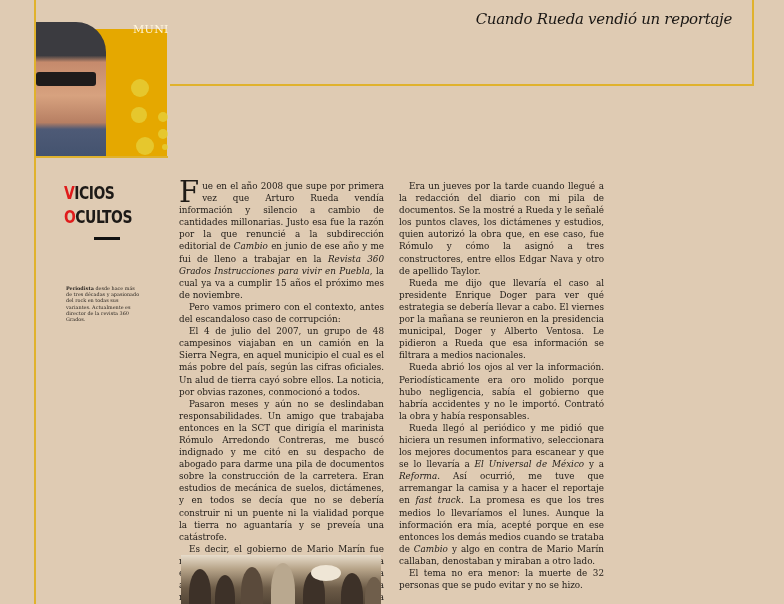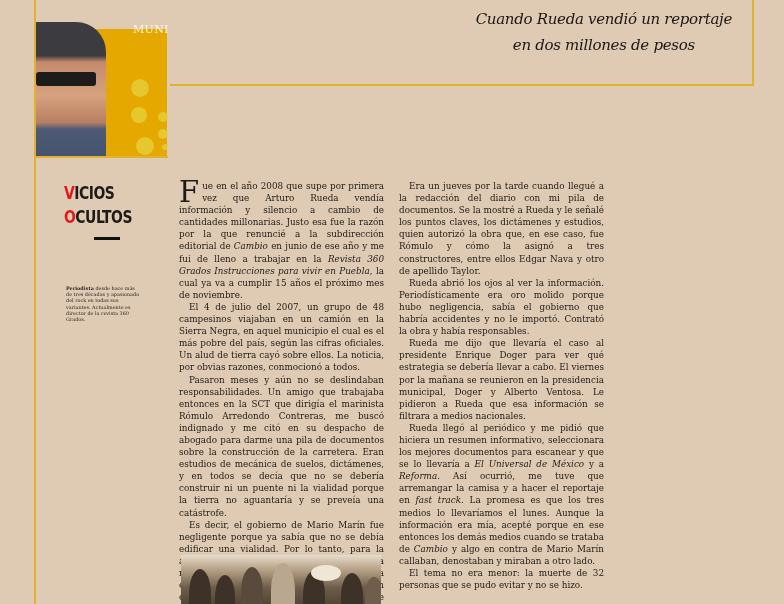--- a/index.html
+++ b/index.html
@@ -32,21 +32,20 @@
 </style>
 </head>
 <body>
 
 <div class="vline"></div>
 <div class="hline-left"></div>
 
 <div class="headline-box">
   <div class="headline">
     <div>Cuando Rueda vendió un reportaje</div>
-    <div>en dos millones de pesos</div>
   </div>
 </div>
 
 <div class="photo">
   <div class="gold-block"></div>
   <div class="gold-curve"></div>
   <div class="dot" style="left:95px;top:57px;width:18px;height:18px;"></div>
   <div class="dot" style="left:95px;top:85px;width:16px;height:16px;"></div>
   <div class="dot" style="left:122px;top:90px;width:10px;height:10px;"></div>
   <div class="dot" style="left:122px;top:107px;width:10px;height:10px;"></div>
@@ -64,37 +63,38 @@
 <div class="column-title">
   <div><span class="red">V</span><span>ICIOS</span></div>
   <div><span class="red">O</span><span>CULTOS</span></div>
 </div>
 <div class="title-rule"></div>
 
 <div class="bio"><b>Periodista</b><span> desde hace más de tres décadas y apasionado del rock en todas sus variantes. Actualmente es director de la revista 360 Grados.</span></div>
 
 <div class="col col1">
   <p class="first"><span class="dropcap">F</span><span>ue en el año 2008 que supe por primera vez que Arturo Rueda vendía información y silencio a cambio de cantidades millonarias. Justo esa fue la razón por la que renuncié a la subdirección editorial de </span><em>Cambio</em><span> en junio de ese año y me fui de lleno a trabajar en la </span><em>Revista 360 Grados Instrucciones para vivir en Puebla</em><span>, la cual ya va a cumplir 15 años el próximo mes de noviembre.</span></p>
+  <p>Pero vamos primero con el contexto, antes del escandaloso caso de corrupción:</p>
   <p>El 4 de julio del 2007, un grupo de 48 campesinos viajaban en un camión en la Sierra Negra, en aquel municipio el cual es el más pobre del país, según las cifras oficiales. Un alud de tierra cayó sobre ellos. La noticia, por obvias razones, conmocionó a todos.</p>
   <p>Pasaron meses y aún no se deslindaban responsabilidades. Un amigo que trabajaba entonces en la SCT que dirigía el marinista Rómulo Arredondo Contreras, me buscó indignado y me citó en su despacho de abogado para darme una pila de documentos sobre la construcción de la carretera. Eran estudios de mecánica de suelos, dictámenes, y en todos se decía que no se debería construir ni un puente ni la vialidad porque la tierra no aguantaría y se preveía una catástrofe.</p>
   <p>Es decir, el gobierno de Mario Marín fue negligente porque ya sabía que no se debía edificar una vialidad. Por lo tanto, para la administración estatal no fue una sorpresa la muerte de 32 campesinos. La obra se la encargaron al empresario Edgar Nava. En ese tiempo llevábamos publicando una serie de reportajes sobre su cercanía con Marín y con Javier García Ramírez, a la sazón el secretario de Obra Pública en ese gobierno.</p>
 
 </div>
 
 <div class="news-photo">
   <div class="np-fig" style="left:8px;top:14px;width:22px;height:50px;"></div>
   <div class="np-fig" style="left:34px;top:20px;width:20px;height:45px;"></div>
   <div class="np-fig" style="left:60px;top:12px;width:22px;height:50px;background:#5a4a3b;"></div>
   <div class="np-fig" style="left:90px;top:8px;width:24px;height:55px;background:#b9a88f;"></div>
   <div class="np-fig" style="left:122px;top:16px;width:22px;height:48px;"></div>
   <div class="np-hat" style="left:130px;top:10px;width:30px;height:16px;"></div>
   <div class="np-fig" style="left:160px;top:18px;width:22px;height:46px;"></div>
   <div class="np-fig" style="left:184px;top:22px;width:18px;height:40px;background:#6f5e4b;"></div>
 </div>
 
 <div class="col col2">
   <p>Era un jueves por la tarde cuando llegué a la redacción del diario con mi pila de documentos. Se la mostré a Rueda y le señalé los puntos claves, los dictámenes y estudios, quien autorizó la obra que, en ese caso, fue Rómulo y cómo la asignó a tres constructores, entre ellos Edgar Nava y otro de apellido Taylor.</p>
+  <p>Rueda me dijo que llevaría el caso al presidente Enrique Doger para ver qué estrategia se debería llevar a cabo. El viernes por la mañana se reunieron en la presidencia municipal, Doger y Alberto Ventosa. Le pidieron a Rueda que esa información se filtrara a medios nacionales.</p>
   <p>Rueda abrió los ojos al ver la información. Periodísticamente era oro molido porque hubo negligencia, sabía el gobierno que habría accidentes y no le importó. Contrató la obra y había responsables.</p>
-  <p>Rueda me dijo que llevaría el caso al presidente Enrique Doger para ver qué estrategia se debería llevar a cabo. El viernes por la mañana se reunieron en la presidencia municipal, Doger y Alberto Ventosa. Le pidieron a Rueda que esa información se filtrara a medios nacionales.</p>
   <p><span>Rueda llegó al periódico y me pidió que hiciera un resumen informativo, seleccionara los mejores documentos para escanear y que se lo llevaría a </span><em>El Universal de México</em><span> y a </span><em>Reforma</em><span>. Así ocurrió, me tuve que arremangar la camisa y a hacer el reportaje en </span><em>fast track</em><span>. La promesa es que los tres medios lo llevaríamos el lunes. Aunque la información era mía, acepté porque en ese entonces los demás medios cuando se trataba de </span><em>Cambio</em><span> y algo en contra de Mario Marín callaban, denostaban y miraban a otro lado.</span></p>
   <p>El tema no era menor: la muerte de 32 personas que se pudo evitar y no se hizo.</p>
 
 </div>
 
 </body></html>

